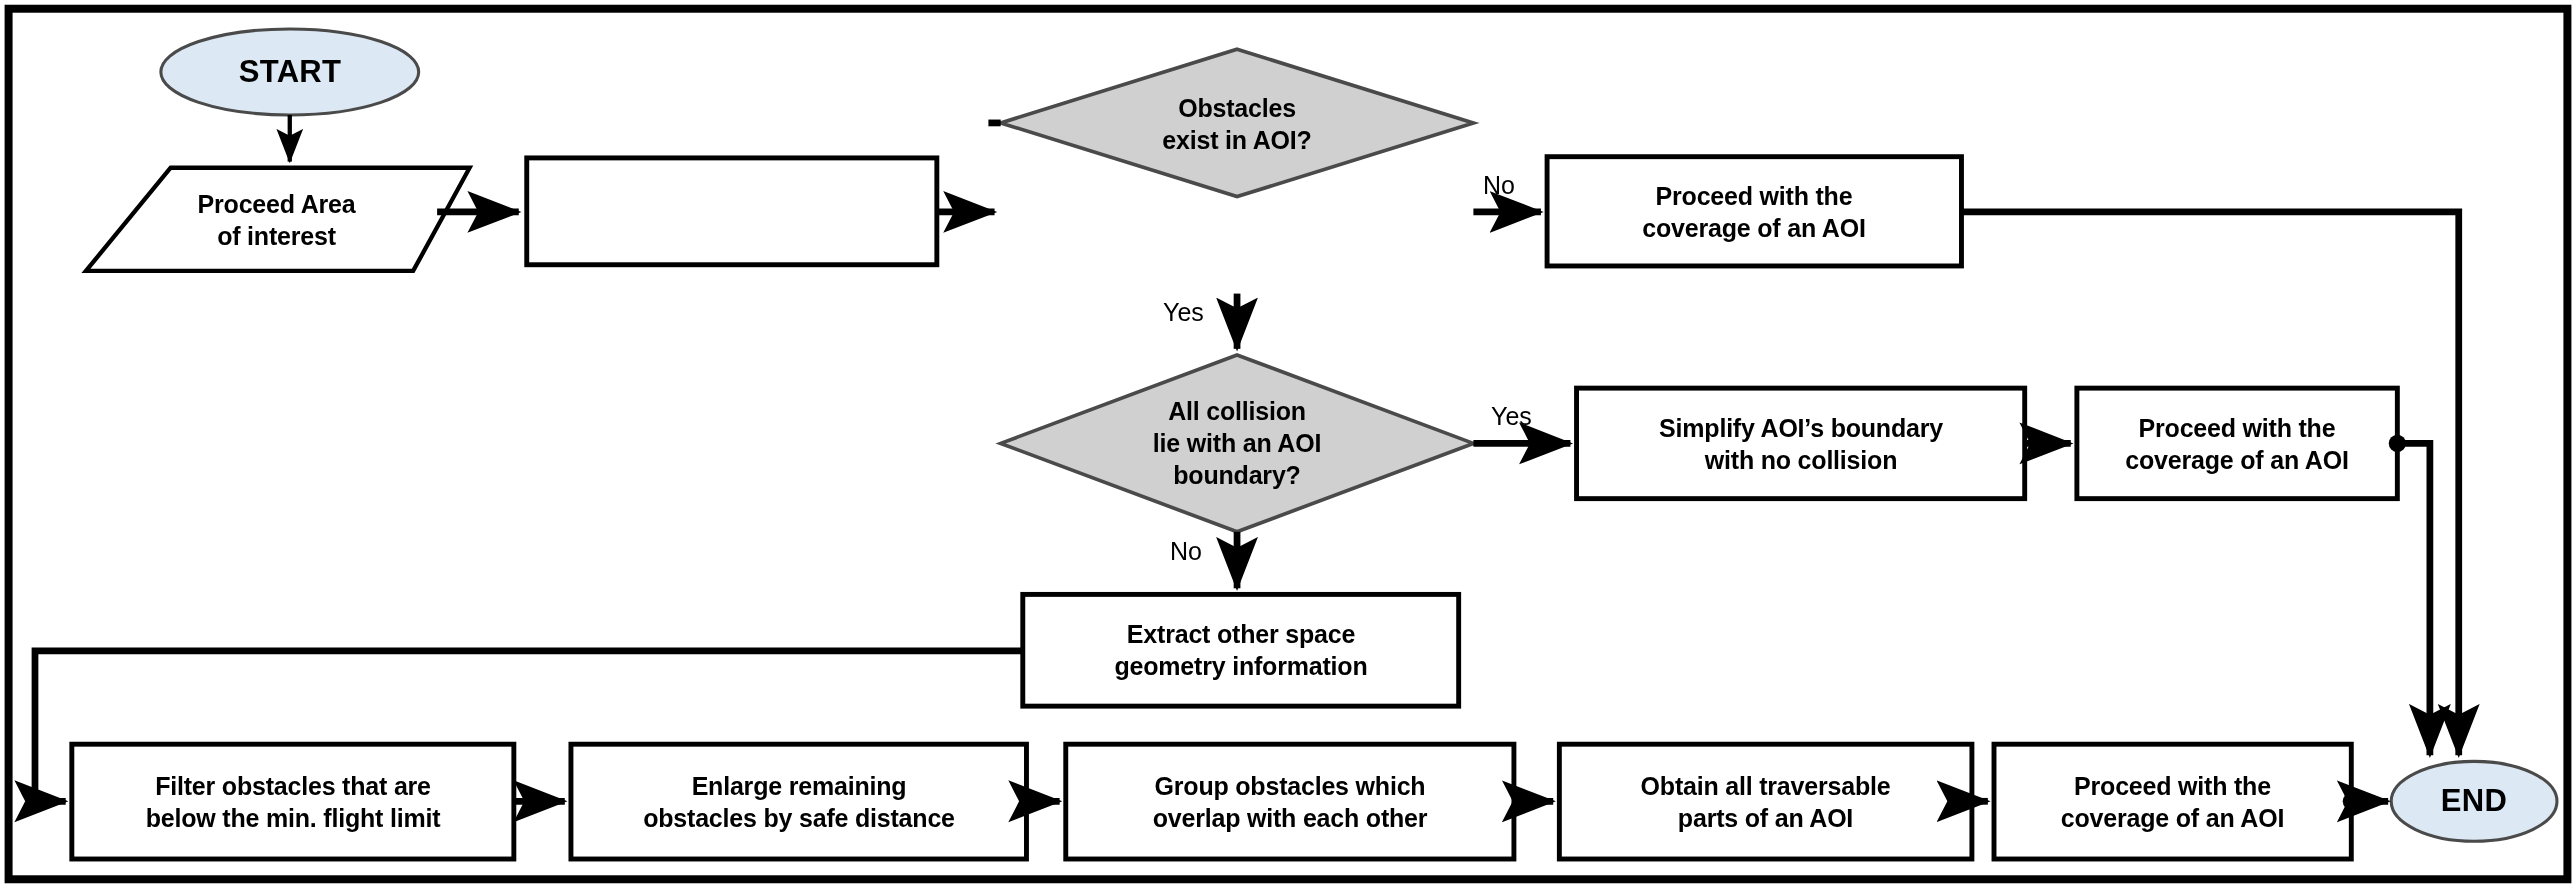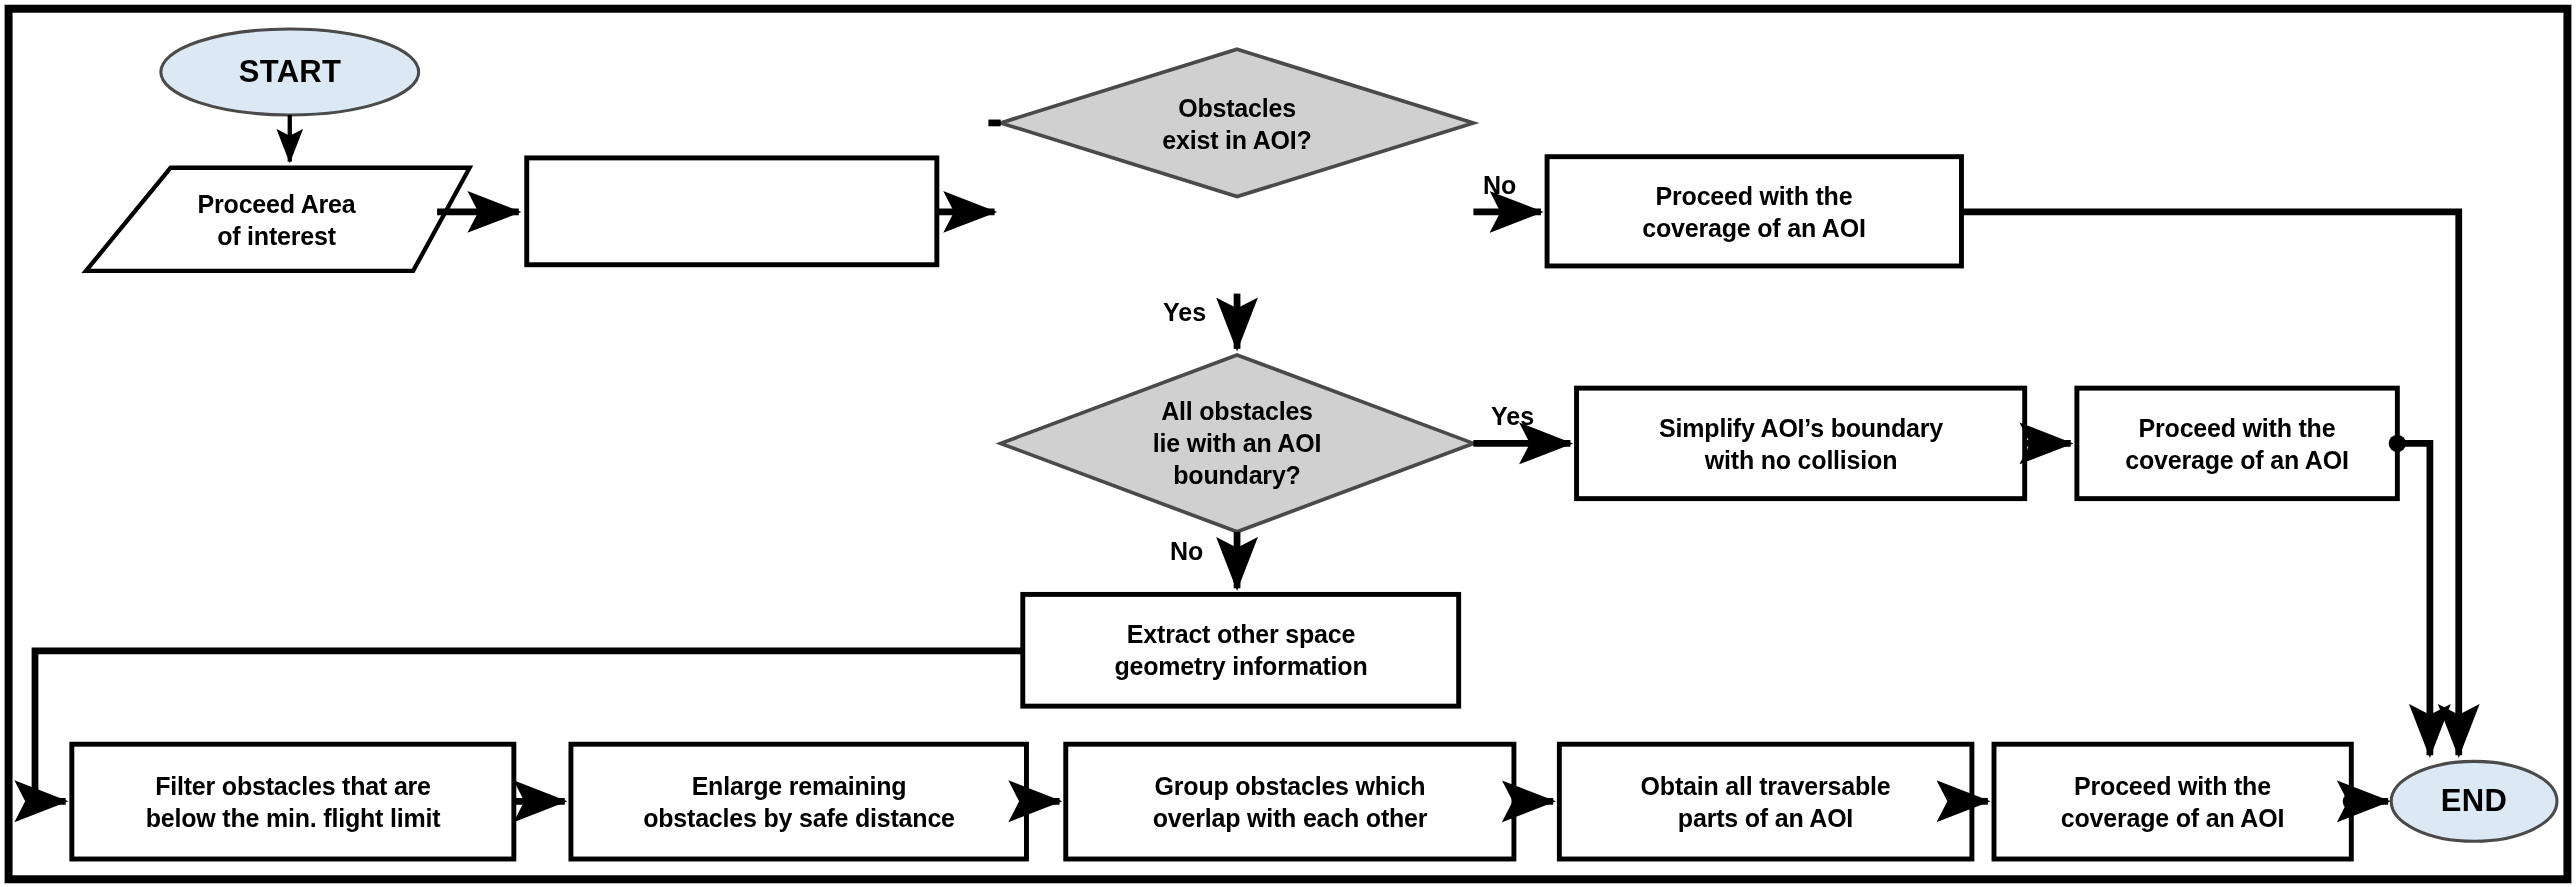--- a/index.html
+++ b/index.html
@@ -34,21 +34,21 @@
     pointer-events: none;
     white-space: pre-line;
   }
   .lbl-process { font-size: 25px; letter-spacing: -0.2px; }
   .lbl-decision { font-size: 25px; letter-spacing: -0.2px; }
   .lbl-io { font-size: 25px; letter-spacing: -0.2px; }
   .lbl-terminator { font-size: 31px; letter-spacing: 0.3px; text-align: right; }
   .edge-label {
     position: absolute;
     font-size: 25px;
-    font-weight: bold;
+    font-weight: normal;
     color: #000000;
     pointer-events: none;
     white-space: nowrap;
   }
 </style>
 </head>
 <body>
 
 <div id="stage">
 
@@ -124,21 +124,21 @@
   <div class="node-label lbl-io" style="left:123px; top:168px; width:307px; height:103px;">Proceed Area
 of interest</div>
 
 
   <div class="node-label lbl-decision" style="left:1071px; top:68px; width:332px; height:111px;">Obstacles
 exist in AOI?</div>
 
   <div class="node-label lbl-process" style="left:1547px; top:157px; width:414px; height:109px;">Proceed with the
 coverage of an AOI</div>
 
-  <div class="node-label lbl-decision" style="left:1065px; top:371px; width:344px; height:144px;">All obstacles
+  <div class="node-label lbl-decision" style="left:1065px; top:371px; width:344px; height:144px;">All collision
 lie with an AOI
 boundary?</div>
 
   <div class="node-label lbl-process" style="left:1577px; top:388px; width:448px; height:111px;">Simplify AOI’s boundary
 with no collision</div>
 
   <div class="node-label lbl-process" style="left:2077px; top:388px; width:320px; height:111px;">Proceed with the
 coverage of an AOI</div>
 
   <div class="node-label lbl-process" style="left:1023px; top:594px; width:436px; height:112px;">Extract other space

